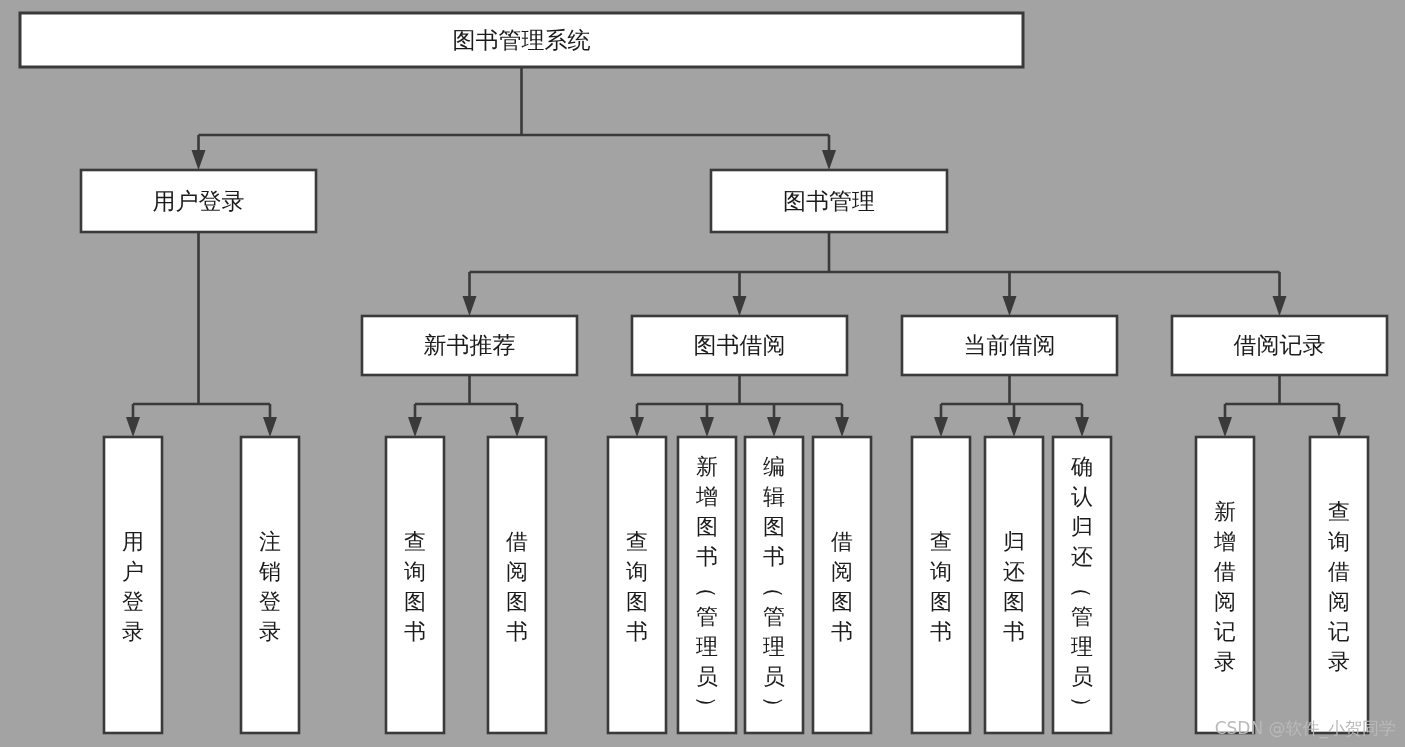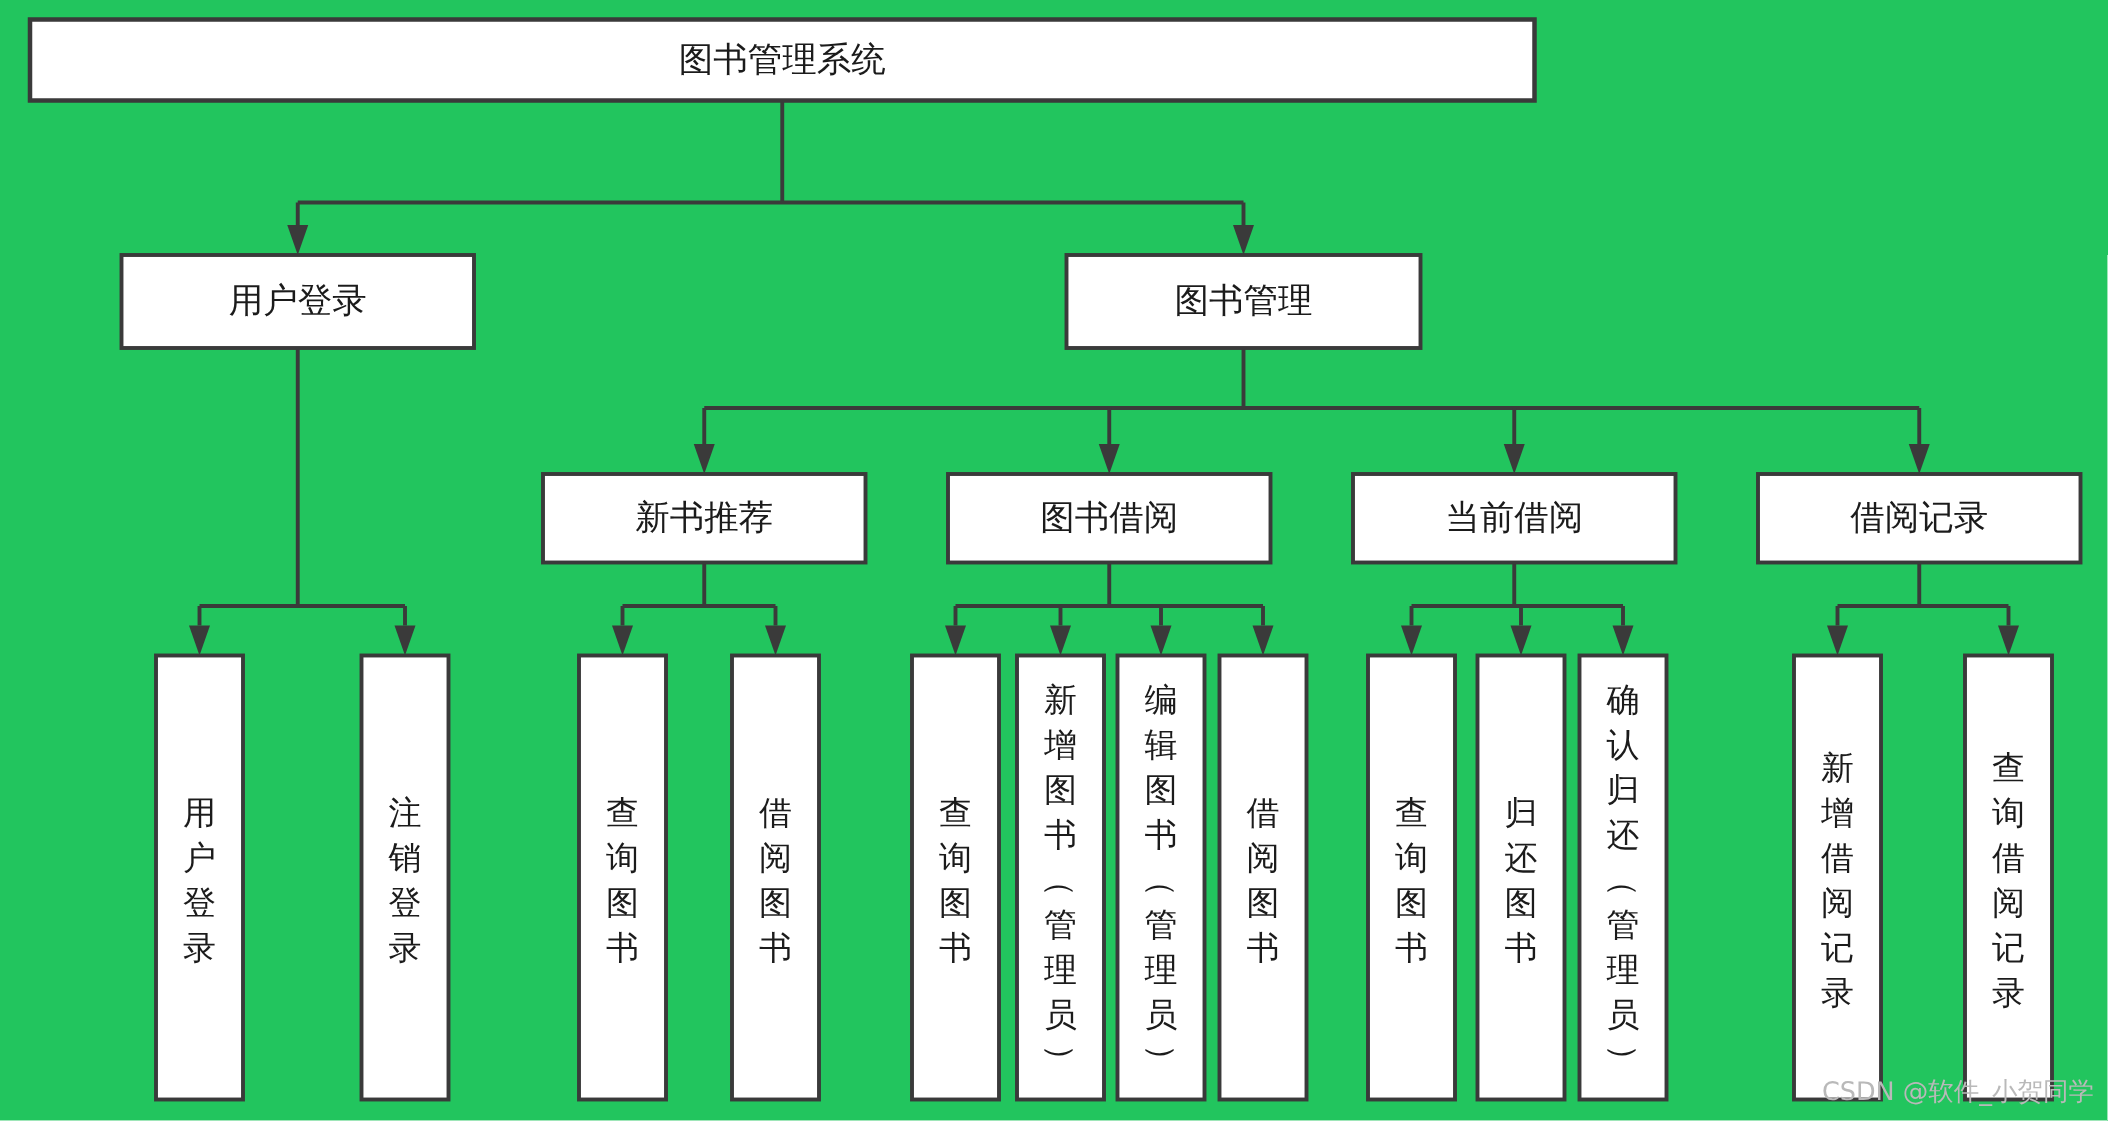--- a/index.html
+++ b/index.html
@@ -8,21 +8,21 @@
     padding: 0;
     background: #ffffff;
   }
   body {
     font-family: "DejaVu Sans", "Liberation Sans", sans-serif;
   }
   #diagram-root {
     position: relative;
     width: 1405px;
     height: 747px;
-    background: #22c55e;
+    background: #a3a3a3;
     overflow: hidden;
   }
   svg.diagram-canvas {
     position: absolute;
     left: 0;
     top: 0;
     width: 1405px;
     height: 747px;
     display: block;
   }

